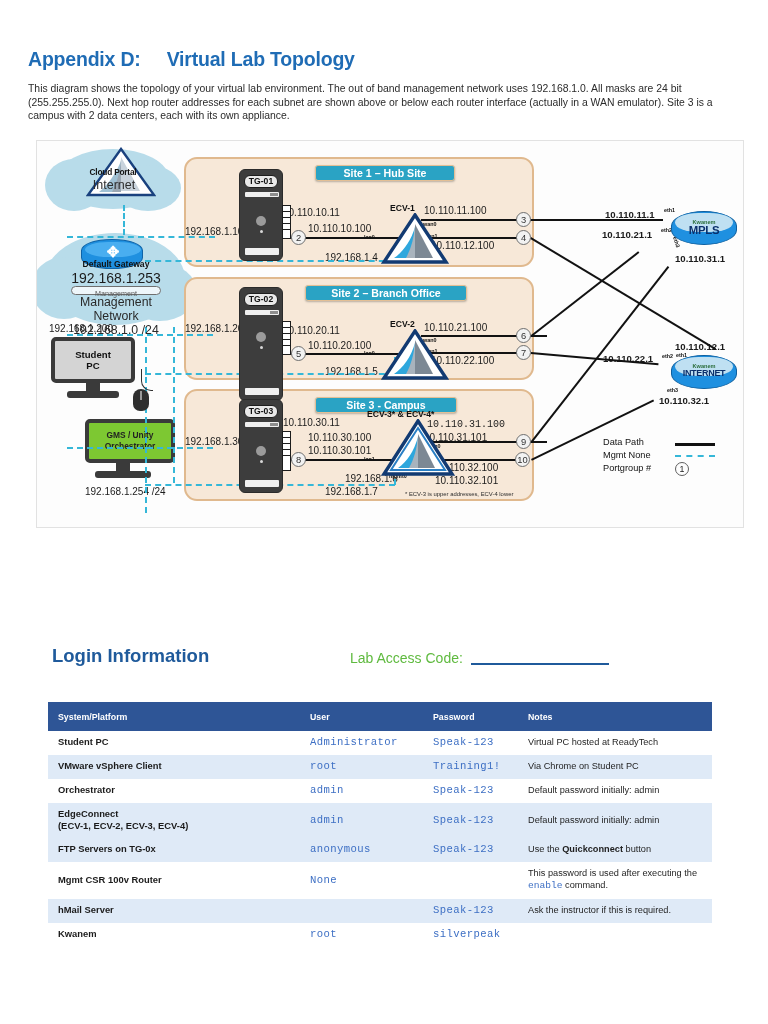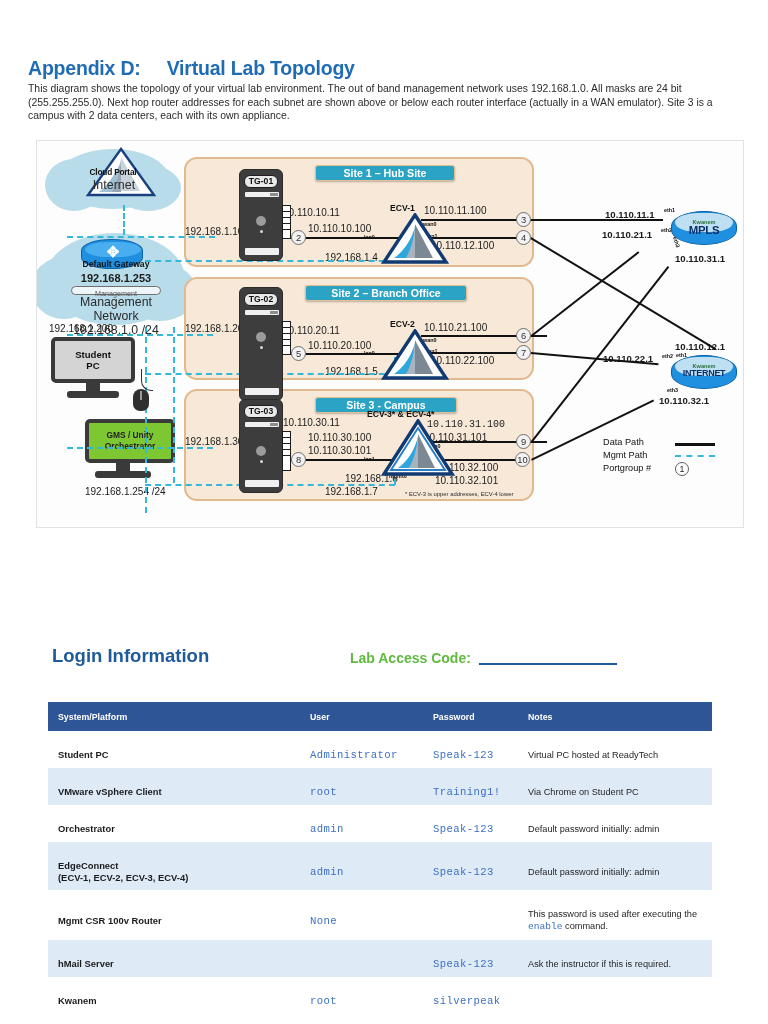--- a/index.html
+++ b/index.html
@@ -9,21 +9,21 @@
     width:768px; height:1024px;
     background:#ffffff;
     font-family:"Liberation Sans", sans-serif;
     color:#000;
     overflow:hidden;
     position:relative;
   }
 
   
   .page-title {
-    position:absolute; left:28px; top:57px;
+    position:absolute; left:28px; top:48px;
     font-size:19.5px; font-weight:bold; color:#1f6cb5;
     letter-spacing:-0.2px; white-space:nowrap;
   }
   .page-title .pt-gap { display:inline-block; width:26px; }
 
   .intro {
     position:absolute; left:28px; top:82px; width:712px;
     font-size:10.4px; line-height:13.6px; color:#2b2b2b;
   }
 
@@ -61,21 +61,21 @@
   }
 
   
   .sp-tri {
     position:absolute; z-index:5;
   }
 
   .mgmt-texts { position:absolute; left:6px; top:116px; width:146px; text-align:center; z-index:6; }
   .mgmt-texts div { line-height:14px;text-align:center; }
   .mgmt-gw-label { font-size:8.6px; font-weight:bold; color:#111; }
-  .mgmt-gw-ip { font-size:11px; color:#1b1b1b;font-weight:bold; }
+  .mgmt-gw-ip { font-size:14px; color:#1b1b1b; }
   .mgmt-pill {
     margin:1px auto 0; width:90px; height:9px; border:1px solid #6f6f6f;
     border-radius:6px; background:#eef6fa; font-size:7.2px; color:#555;
     line-height:8px;
   }
   .mgmt-name { font-size:12.3px; color:#2a2a2a; }
   .mgmt-net  { font-size:12.3px; color:#2a2a2a; }
 
   
   .router {
@@ -240,37 +240,37 @@
     position:absolute; font-size:5.9px; color:#2b2b2b; white-space:nowrap;
   }
 
   
   .login-title {
     position:absolute; left:52px; top:645px;
     font-size:18.5px; font-weight:bold; color:#1f5a9b;
   }
   .lab-code {
     position:absolute; left:350px; top:650px;
-    font-size:14px; font-weight:bold; color:#5fba3f; white-space:nowrap;
+    font-size:14px; font-weight:normal; color:#5fba3f; white-space:nowrap;
   }
   .lab-code .blank {
     display:inline-block; width:138px; border-bottom:2px solid #1f5a9b;
     margin-left:8px; height:13px; vertical-align:-2px;
   }
 
   table.creds {
     position:absolute; left:48px; top:702px; width:664px;
     border-collapse:collapse; table-layout:fixed;
   }
   table.creds th {
     background:#2e5596; color:#fff; font-size:8.8px; font-weight:bold;
     text-align:left; padding:8px 0 8px 10px; height:29px; vertical-align:middle;
   }
   table.creds td {
-    font-size:9.4px; color:#1b1b1b; padding:18px 8px 7px 10px;
+    font-size:9.4px; color:#1b1b1b; padding:5px 8px 7px 10px;
     vertical-align:middle; border:0;
   }
   table.creds tr.alt td { background:#dfeaf7; }
   table.creds td.sys { font-weight:bold; line-height:11.5px; }
   table.creds td.mono {
     font-family:"Liberation Mono", monospace; color:#3d6fc4;
     font-size:10.6px; letter-spacing:0.4px;
   }
   table.creds td.notes { font-size:9.2px; line-height:12px; color:#1f1f1f; }
   table.creds td.notes b { font-weight:bold; }
@@ -533,21 +533,21 @@
     <div class="sub">Kwanem</div>
     <div class="nm sm">INTERNET</div>
   </div>
 
   <div class="legend">
     <div class="legend-row">
       <span class="lbl">Data Path</span>
       <span class="legend-solid"></span>
     </div>
     <div class="legend-row">
-      <span class="lbl">Mgmt Path</span>
+      <span class="lbl">Mgmt None</span>
       <span class="legend-dash"></span>
     </div>
     <div class="legend-row">
       <span class="lbl">Portgroup #</span>
       <span class="legend-pg">1</span>
     </div>
   </div>
 
 </div>
 
@@ -589,20 +589,26 @@
         <td class="mono">admin</td>
         <td class="mono">Speak-123</td>
         <td class="notes">Default password initially: admin</td>
       </tr>
       <tr class="alt">
         <td class="sys">EdgeConnect<br>(ECV-1, ECV-2, ECV-3, ECV-4)</td>
         <td class="mono">admin</td>
         <td class="mono">Speak-123</td>
         <td class="notes">Default password initially: admin</td>
       </tr>
+      <tr class="alt">
+        <td class="sys">FTP Servers on TG-0x</td>
+        <td class="mono">anonymous</td>
+        <td class="mono">Speak-123</td>
+        <td class="notes">Use the <b>Quickconnect</b> button</td>
+      </tr>
       <tr>
         <td class="sys">Mgmt CSR 100v Router</td>
         <td class="mono">None</td>
         <td class="mono"></td>
         <td class="notes">This password is used after executing the <code>enable</code> command.</td>
       </tr>
       <tr class="alt">
         <td class="sys">hMail Server</td>
         <td class="mono"></td>
         <td class="mono">Speak-123</td>

